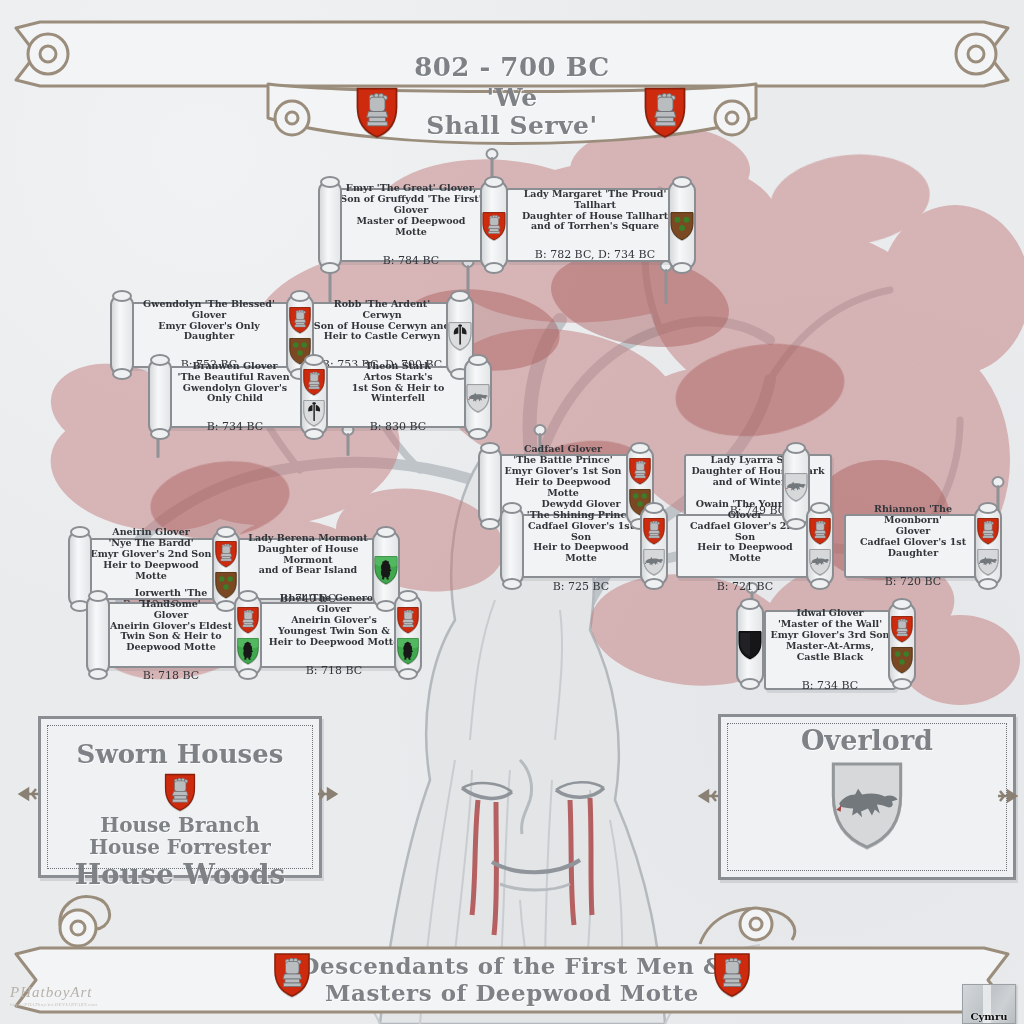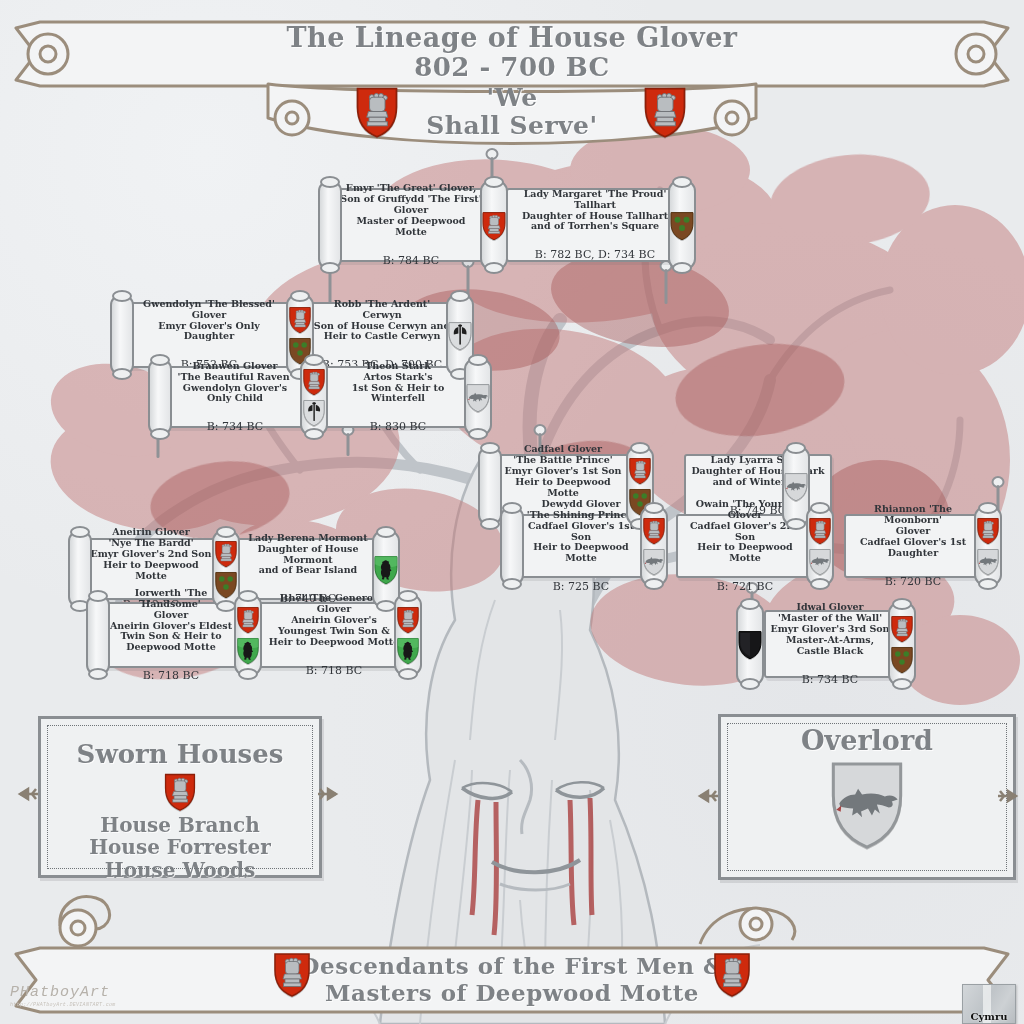--- a/index.html
+++ b/index.html
@@ -42,21 +42,21 @@
   .infobox{position:absolute;z-index:10;box-sizing:border-box;background:#eff1f2;
     border:3px solid #8a8e92;box-shadow:2px 3px 0 rgba(110,110,115,.18)}
   .infobox .inner{position:absolute;inset:6px;border:1px dotted #6f7478;pointer-events:none}
   .info-title{font-weight:bold;color:#7e8286;text-align:center;
     text-shadow:1px 1px 0 rgba(255,255,255,.8)}
   .house-line{font-weight:bold;color:#7e8286;text-align:center;line-height:1.12;
     text-shadow:1px 1px 0 rgba(255,255,255,.8)}
   .finial{position:absolute;z-index:11}
   
   .watermark{position:absolute;z-index:12;color:#b6b1aa;font-style:italic;
-    font-family:Liberation Mono, monospace}
+    font-family:Liberation Serif, serif}
   .watermark .sig{font-size:15px;letter-spacing:1px}
   .watermark .url{font-size:5px;letter-spacing:.3px;color:#c6c1ba;margin-top:1px}
   .stamp{position:absolute;z-index:12;width:52px;height:38px;border:1px solid #9aa0a4;
     background:linear-gradient(120deg,#d3d7da 0%,#bfc4c8 45%,#cdd1d4 70%,#b7bcc0 100%);
     box-shadow:1px 1px 2px rgba(0,0,0,.2)}
   .stamp .streak{position:absolute;left:20px;top:0;width:8px;height:100%;
     background:rgba(245,246,247,.7)}
   .stamp .label{position:absolute;left:0;right:0;bottom:1px;text-align:center;
     font-weight:bold;font-size:10px;color:#101010;font-family:"DejaVu Serif",serif;
     text-shadow:0 0 2px #fff}
@@ -211,21 +211,20 @@
       <circle cx="48" cy="54" r="20"></circle>
         <circle cx="48" cy="54" r="8"></circle>
       <circle cx="976" cy="54" r="20"></circle>
         <circle cx="976" cy="54" r="8"></circle>
       <circle cx="292" cy="118" r="17"></circle>
         <circle cx="292" cy="118" r="6"></circle>
       <circle cx="732" cy="118" r="17"></circle>
         <circle cx="732" cy="118" r="6"></circle>
     </g>
   </svg>
-  <div class="title-line" style="top:22px;font-size:27px">The Lineage of House Glover</div>
   <div class="title-line" style="top:52px;font-size:26px">802 - 700 BC</div>
   <div class="title-line" style="top:84px;font-size:25px;line-height:1.1;white-space:pre-line">'We
 Shall Serve'</div>
   <svg class="abs sh" style="left:354px;top:84px;z-index:7" width="46" height="55">
       <use href="#sh-glover"></use>
     </svg>
   <svg class="abs sh" style="left:642px;top:84px;z-index:7" width="46" height="55">
       <use href="#sh-glover"></use>
     </svg>
 
@@ -440,21 +439,21 @@
   </div>
   <div class="roll" style="left:394px;top:594px;height:82px">
     <svg class="sh" width="24" height="29">
         <use href="#sh-glover"></use>
       </svg>
     <svg class="sh" width="24" height="29">
         <use href="#sh-mormont"></use>
       </svg>
   </div>
 
-  <div class="pbox" style="left:764px;top:610px;width:132px;height:68px">
+  <div class="pbox" style="left:764px;top:610px;width:132px;height:80px">
     <div class="pname">Idwal Glover
 'Master of the Wall'
 Emyr Glover's 3rd Son
 Master-At-Arms,
 Castle Black</div>
     <div class="pbirth">B: 734 BC</div>
   </div>
   <div class="roll" style="left:736px;top:602px;height:84px">
     <svg class="sh" width="26" height="31">
         <use href="#sh-nightswatch"></use>
@@ -470,21 +469,21 @@
   </div>
 
   <div class="infobox" style="left:38px;top:716px;width:284px;height:162px">
     <div class="inner"></div>
     <div class="info-title" style="margin-top:20px;font-size:26px">Sworn Houses</div>
     <svg class="sh" style="display:block;margin:2px auto 2px" width="34" height="41">
         <use href="#sh-glover"></use>
       </svg>
     <div class="house-line" style="font-size:20px">House Branch</div>
     <div class="house-line" style="font-size:20px">House Forrester</div>
-    <div class="house-line" style="font-size:20px">House Woods</div>
+    <div class="house-line" style="font-size:28px">House Woods</div>
   </div>
   <svg class="finial" style="left:12px;top:784px" width="28" height="20" viewBox="0 0 28 20">
     <g stroke="#8a8073" stroke-width="2.5" fill="#8a8073">
         <line x1="26" y1="10" x2="8" y2="10"></line>
         <path d="M8,10 l8,-5 v10 z"></path>
         <line x1="24" y1="5" x2="20" y2="10"></line>
         <line x1="24" y1="15" x2="20" y2="10"></line>
       </g>
   </svg>
   <svg class="finial" style="left:316px;top:784px" width="28" height="20" viewBox="0 0 28 20">

